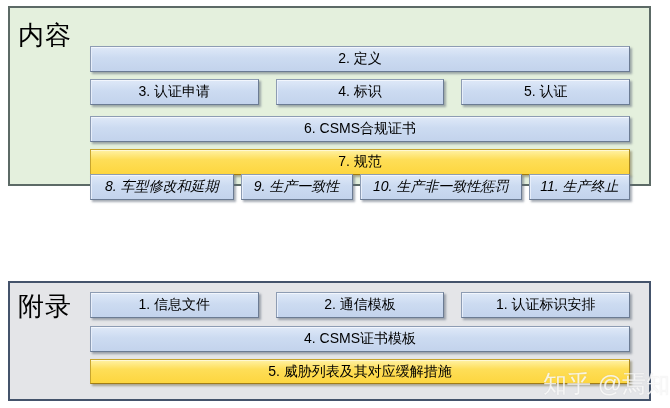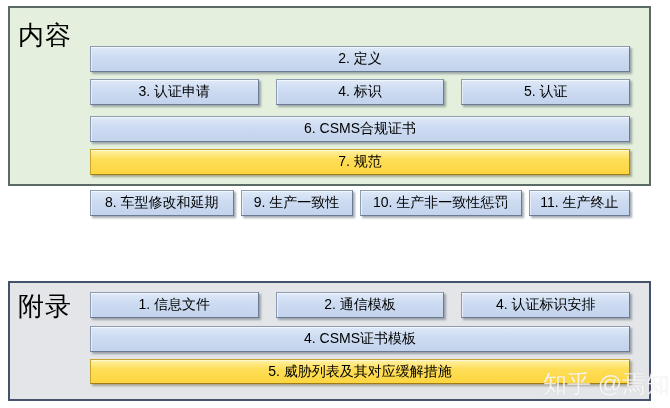--- a/index.html
+++ b/index.html
@@ -24,21 +24,21 @@
     background:linear-gradient(180deg,#dfe9f8 0%,#ccdbf1 45%,#c3d3ec 100%);
     border:1px solid #8d9cb3; border-bottom-color:#6b7b93; border-right-color:#6b7b93;
     box-shadow:inset 0 1px 0 #f2f6fd, inset 1px 0 0 #e7eefa,
                2px 2px 2px rgba(95,105,120,0.55); }
   .box-yellow { background:linear-gradient(180deg,#fff2a6 0%,#fede58 40%,#fdd63f 100%);
     border:1px solid #c7a52f; border-bottom-color:#a07c16; border-right-color:#a8871f;
     box-shadow:inset 0 1px 0 #fff8d2, 2px 2px 2px rgba(110,100,60,0.5); }
 
   
   .c-r1 { top:5px; }   .c-r2 { top:38px; }  .c-r3 { top:71px; }
-  .c-r4 { top:108px; } .c-r5 { top:141px; } .c-r6 { top:182px; }
+  .c-r4 { top:108px; } .c-r5 { top:141px; } .c-r6 { top:166px;font-style:italic; }
   .c-r7 { top:207px; }
   
   .a-r1 { top:9px; }   .a-r2 { top:43px; }  .a-r3 { top:76px; height:25px; }
 
   
   .w-8  { flex:144 0 0; } .w-9 { flex:112 0 0; }
   .w-10 { flex:163 0 0; } .w-11{ flex:101 0 0; }
 
   .watermark { position:absolute; left:543px; top:368px; font-size:24px;
     color:rgba(255,255,255,0.80); text-shadow:0 0 1px rgba(160,160,160,0.35);
@@ -79,21 +79,21 @@
     </div>
 
   </section>
 
   <section class="panel panel-appendix">
     <div class="panel-label">附录</div>
 
     <div class="row a-r1">
       <div class="box">1. 信息文件</div>
       <div class="box">2. 通信模板</div>
-      <div class="box">4. 认证标识安排</div>
+      <div class="box">1. 认证标识安排</div>
     </div>
 
     <div class="row a-r2">
       <div class="box">4. CSMS证书模板</div>
     </div>
 
     <div class="row a-r3">
       <div class="box box-yellow">5. 威胁列表及其对应缓解措施</div>
     </div>
   </section>

